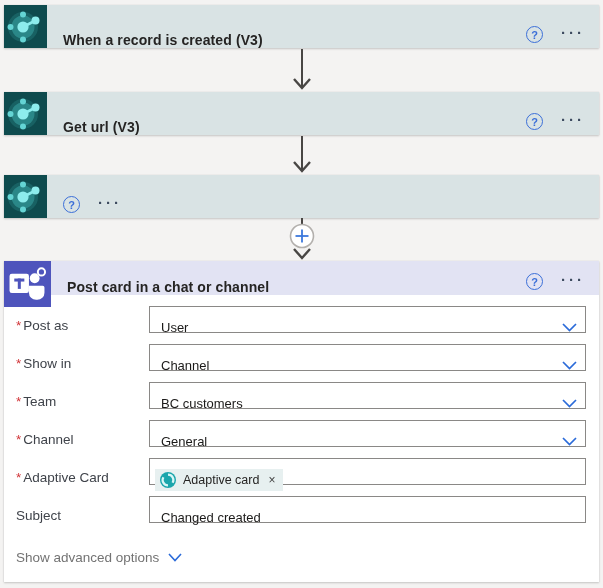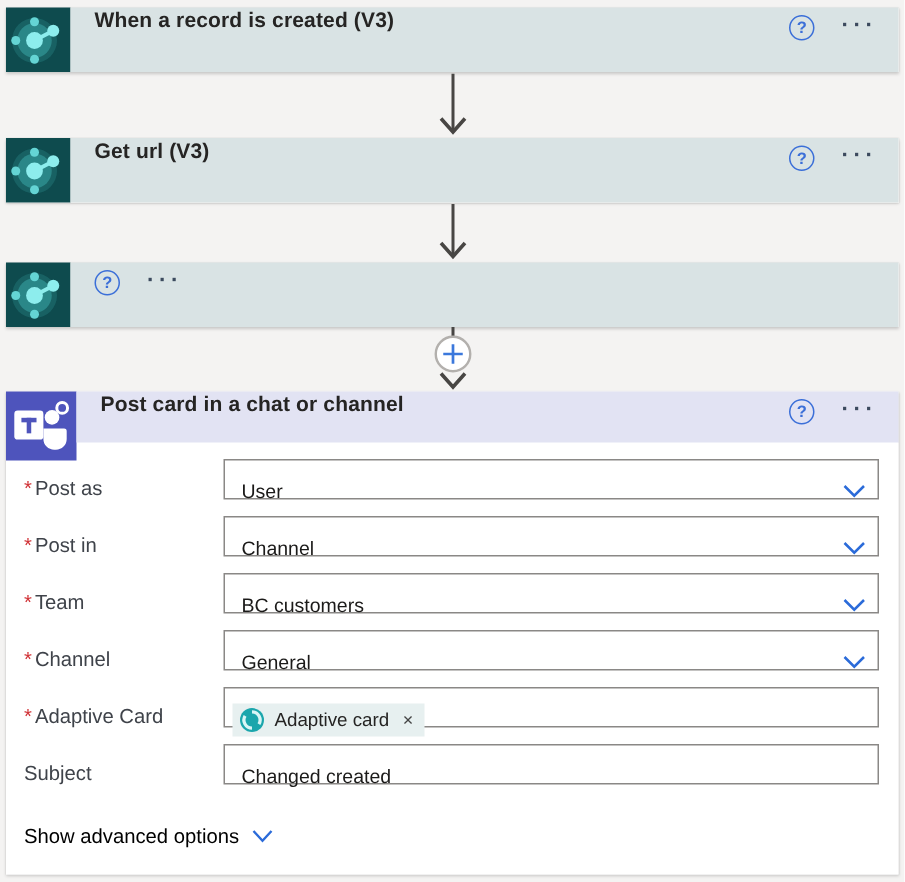--- a/index.html
+++ b/index.html
@@ -20,21 +20,21 @@
     cursor: pointer;
   }
   .step-icon-bc {
     width: 43px; height: 43px; flex: 0 0 43px;
     background: #0e4b4e;
     display: flex; align-items: center; justify-content: center;
   }
   .step-header {
     flex: 1;
     background: #d9e3e4;
-    display: flex; align-items: flex-start;
+    display: flex; align-items: flex-end;
     padding: 0 14px 0 16px;
   }
   .step-title {
     flex: 1;
     font-size: 14px;
     font-weight: 600;
     color: #252423;
     letter-spacing: .1px;
   }
   .hdr-controls { display: flex; align-items: center; gap: 18px; }
@@ -98,21 +98,21 @@
     display: inline-flex; align-items: center; gap: 7px;
     background: #e7f0f0;
     height: 22px; padding: 0 8px 0 5px;
     font-size: 12.5px; color: #252423;
     cursor: pointer;
   }
   .chip-close { color: #444; font-size: 12px; margin-left: 2px; cursor: pointer; }
   .adv-link {
     margin-top: 16px;
     display: inline-flex; align-items: center; gap: 9px;
-    color: #000000; font-size: 13.5px;
+    color: #737373; font-size: 13.5px;
     background: none; border: none; cursor: pointer;
   }
 </style>
 </head>
 <body>
 
 <div class="canvas">
 
   <div class="step-card">
     <div class="step-icon-bc">
@@ -236,21 +236,21 @@
           <span class="chev">
             <svg width="15" height="9" viewBox="0 0 15 9">
                 <polyline points="1,1 7.5,7.5 14,1" fill="none" stroke="#2b6bd9" stroke-width="1.7"></polyline>
               </svg>
           </span>
         </div>
       </div>
 
       
       <div class="field-row">
-        <span class="field-label"><span class="req">*</span><span>Post in</span></span>
+        <span class="field-label"><span class="req">*</span><span>Show in</span></span>
         <div class="field-control dropdown">
           <span class="field-value">Channel</span>
           <span class="chev">
             <svg width="15" height="9" viewBox="0 0 15 9">
                 <polyline points="1,1 7.5,7.5 14,1" fill="none" stroke="#2b6bd9" stroke-width="1.7"></polyline>
               </svg>
           </span>
         </div>
       </div>
 

